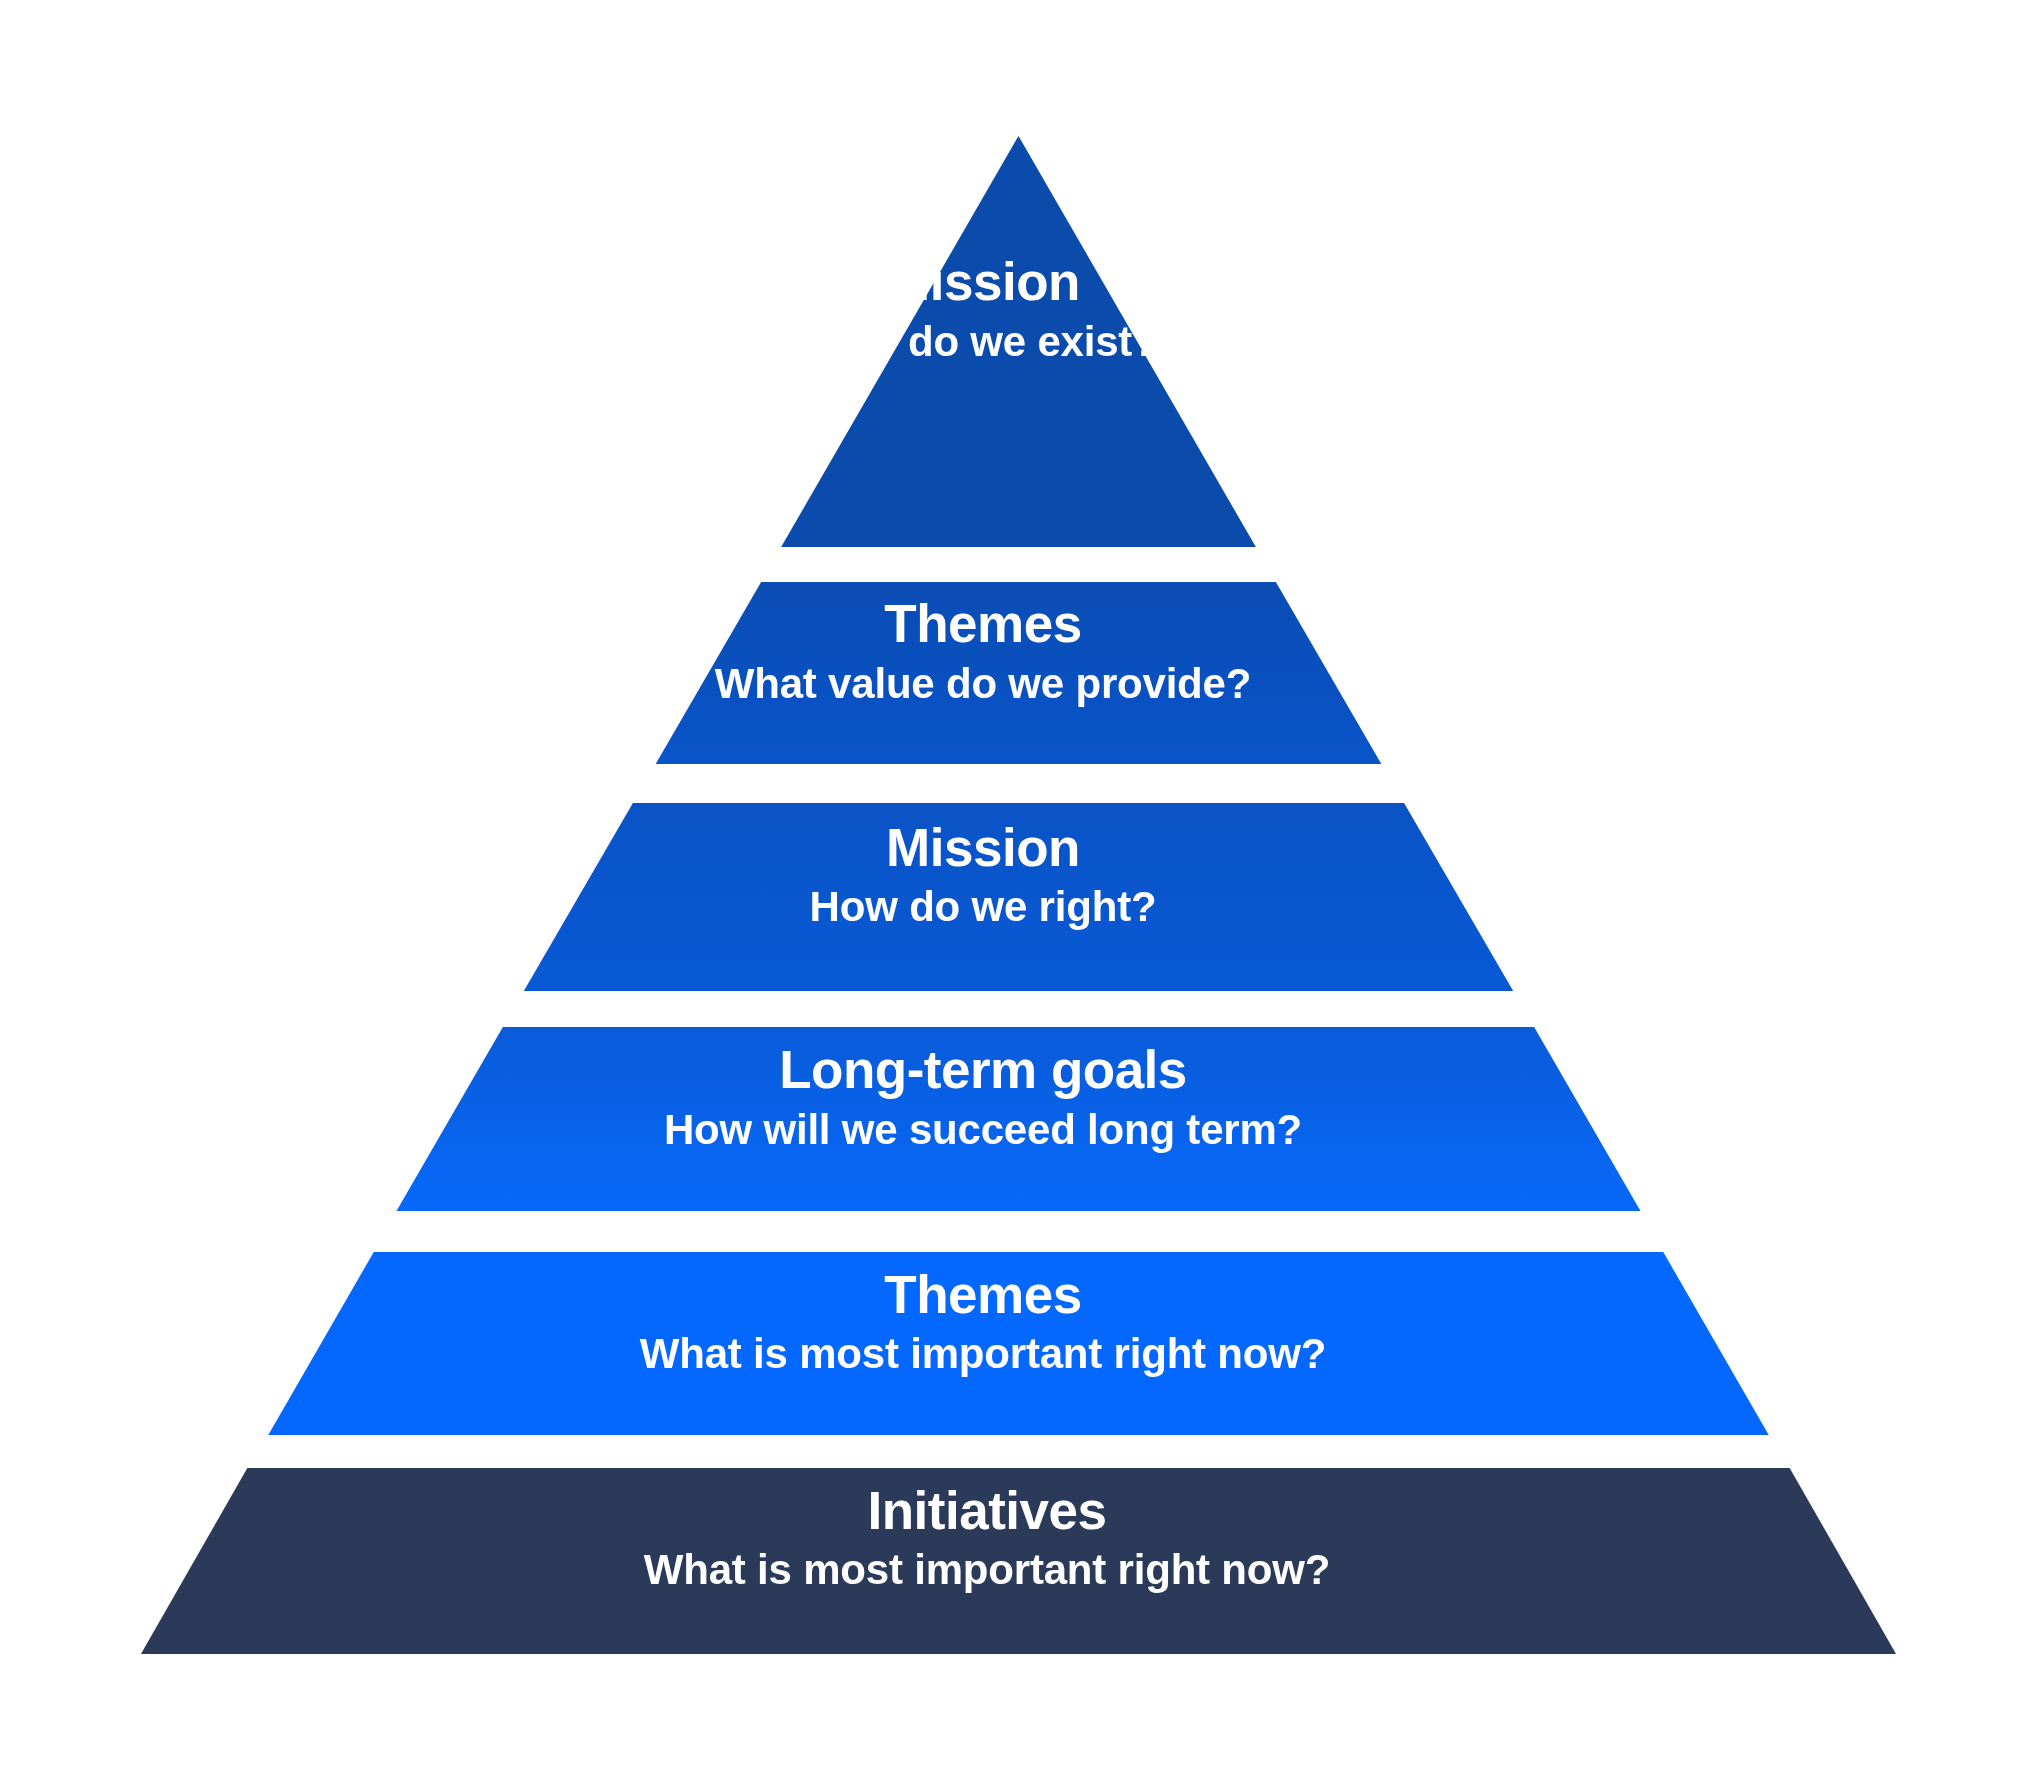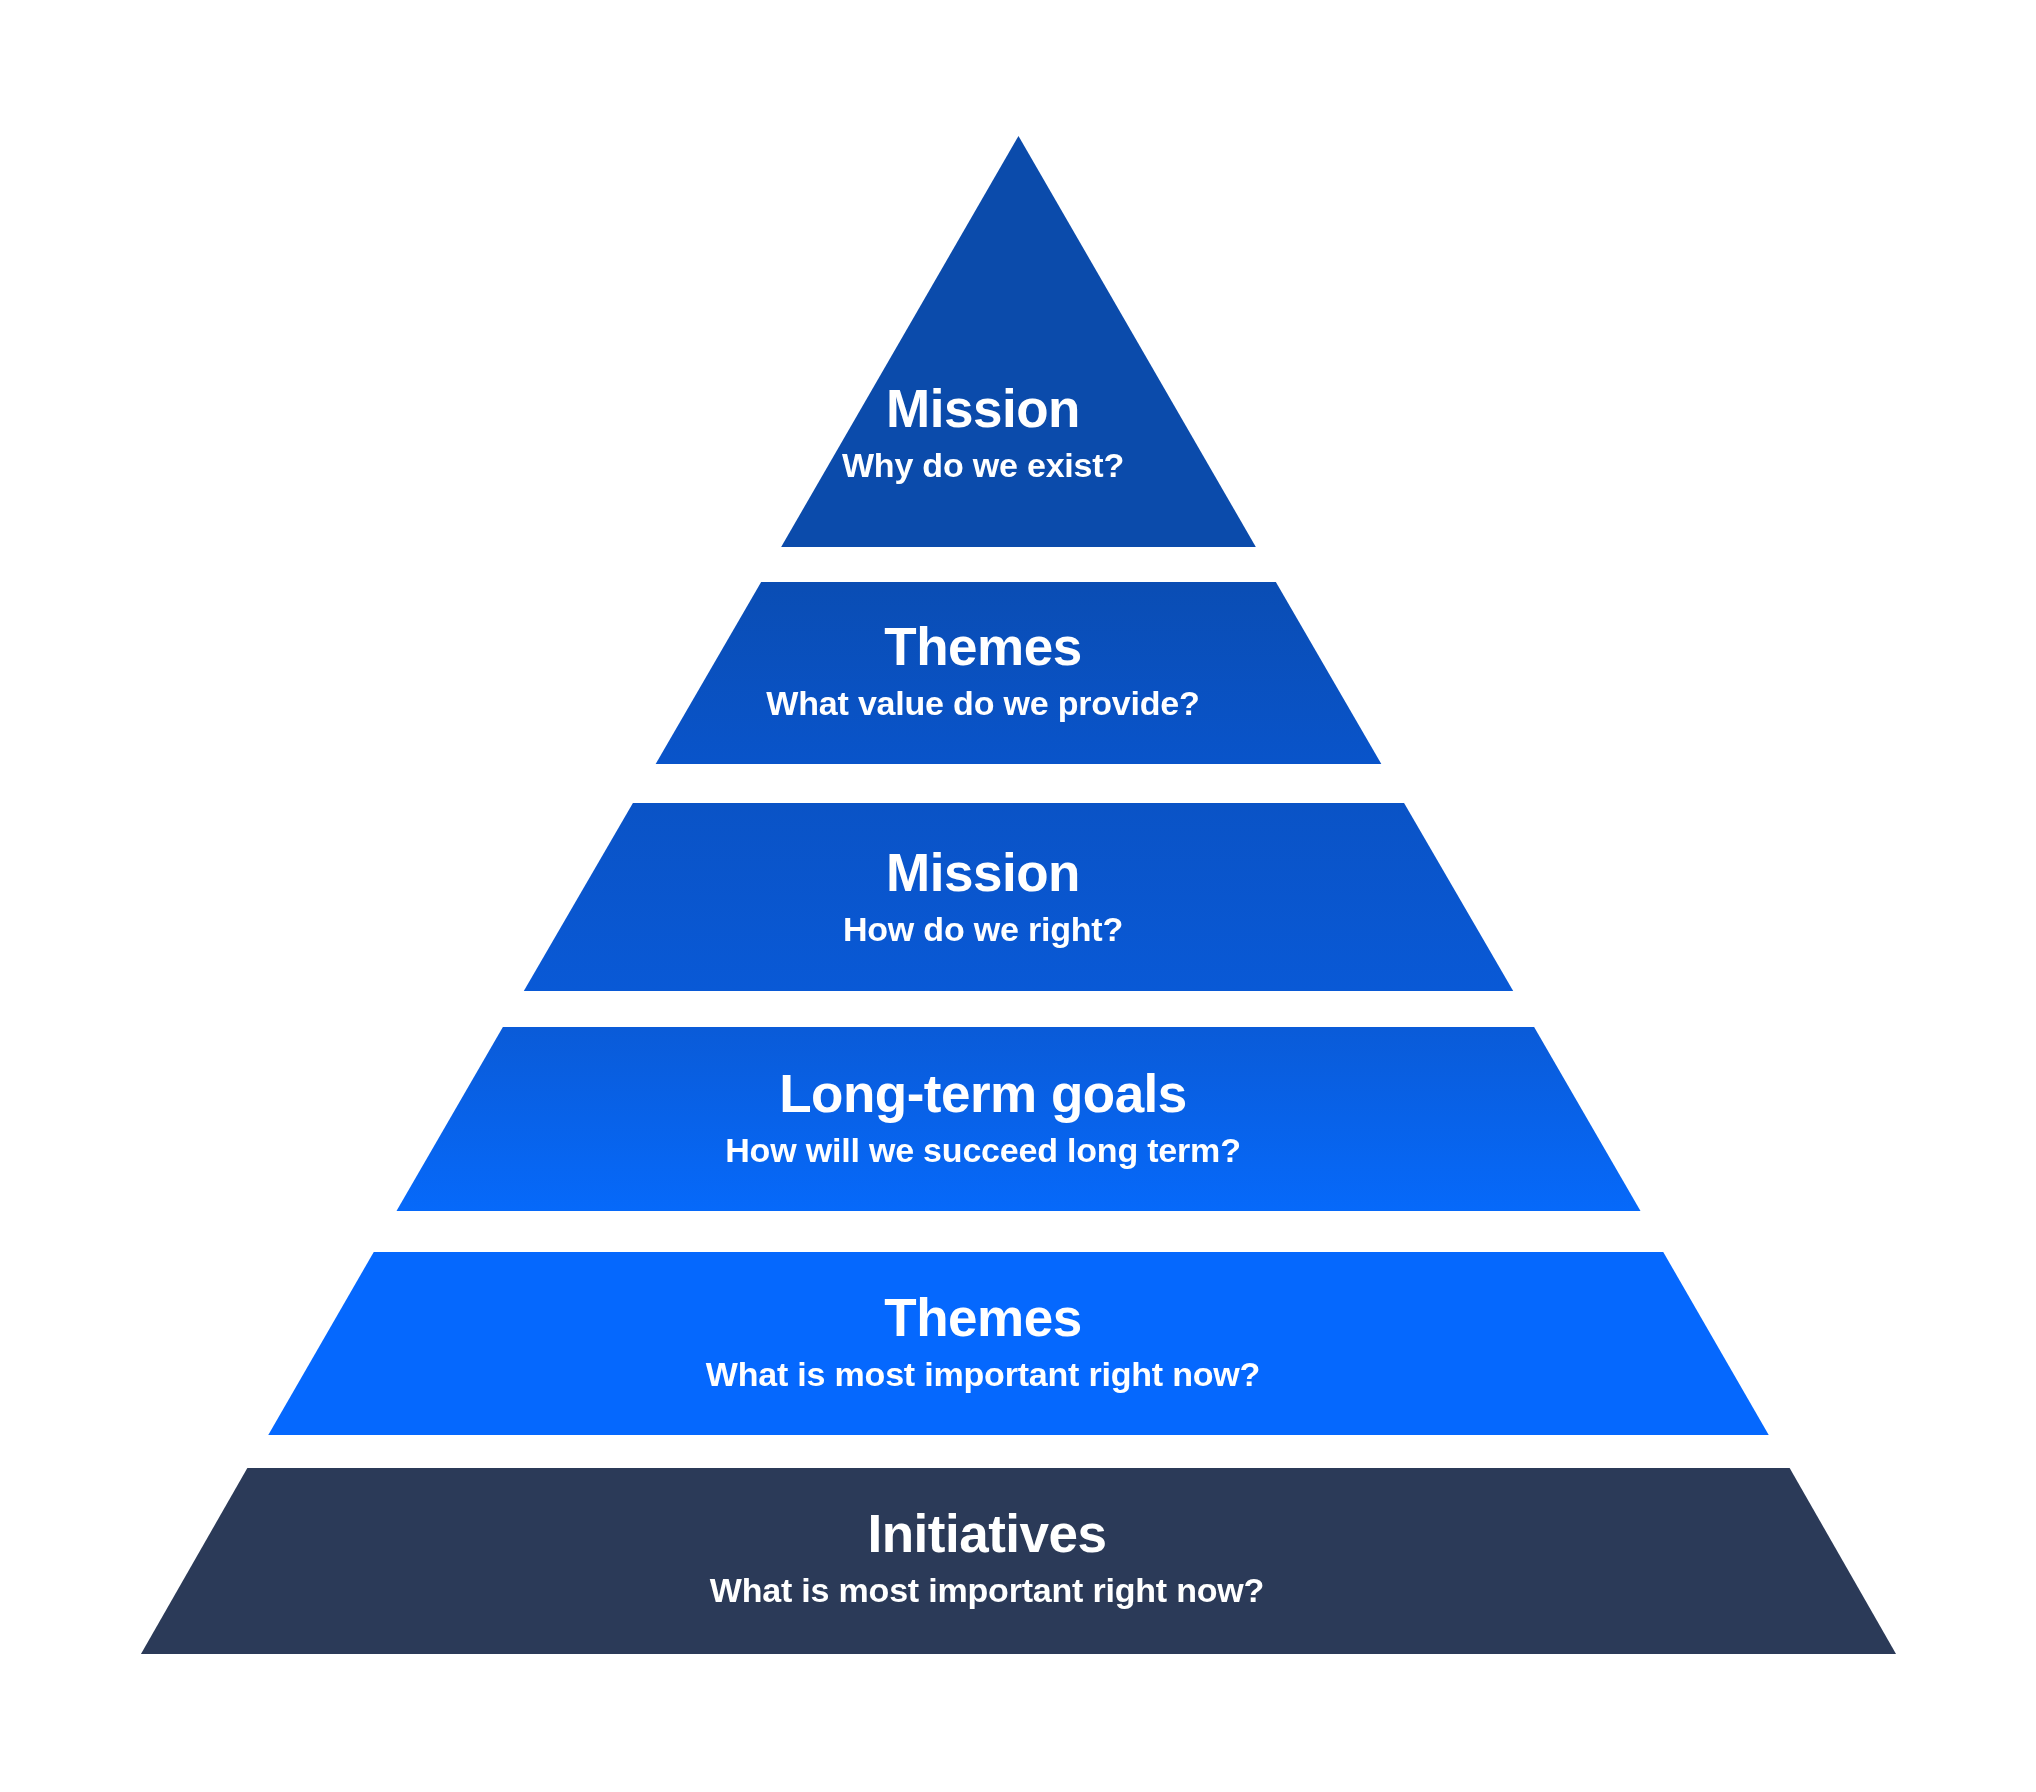--- a/index.html
+++ b/index.html
@@ -19,21 +19,21 @@
     height: 1793px;
     background: #ffffff;
   }
   .tier {
     position: absolute;
     left: 0;
     width: 1966px;
     display: flex;
     flex-direction: column;
     align-items: center;
-    justify-content: flex-end;
+    justify-content: center;
     box-sizing: border-box;
   }
   .tier-shape {
     position: absolute;
     left: 0;
     top: 0;
     width: 2037px;
     height: 100%;
     z-index: 0;
   }
@@ -46,21 +46,21 @@
     white-space: nowrap;
   }
   .tier-title {
     font-weight: bold;
     font-size: 53px;
     letter-spacing: -0.5px;
     margin-bottom: 12.7px;
   }
   .tier-sub {
     font-weight: bold;
-    font-size: 34px;
+    font-size: 42px;
     letter-spacing: -0.2px;
   }
   
   #tier-0 { top: 136px;  height: 411px; }
   #tier-1 { top: 582px;  height: 182px; }
   #tier-2 { top: 803px;  height: 188px; }
   #tier-3 { top: 1027px; height: 184px; }
   #tier-4 { top: 1252px; height: 183px; }
   #tier-5 { top: 1468px; height: 186px; padding-left: 8px; }
 

